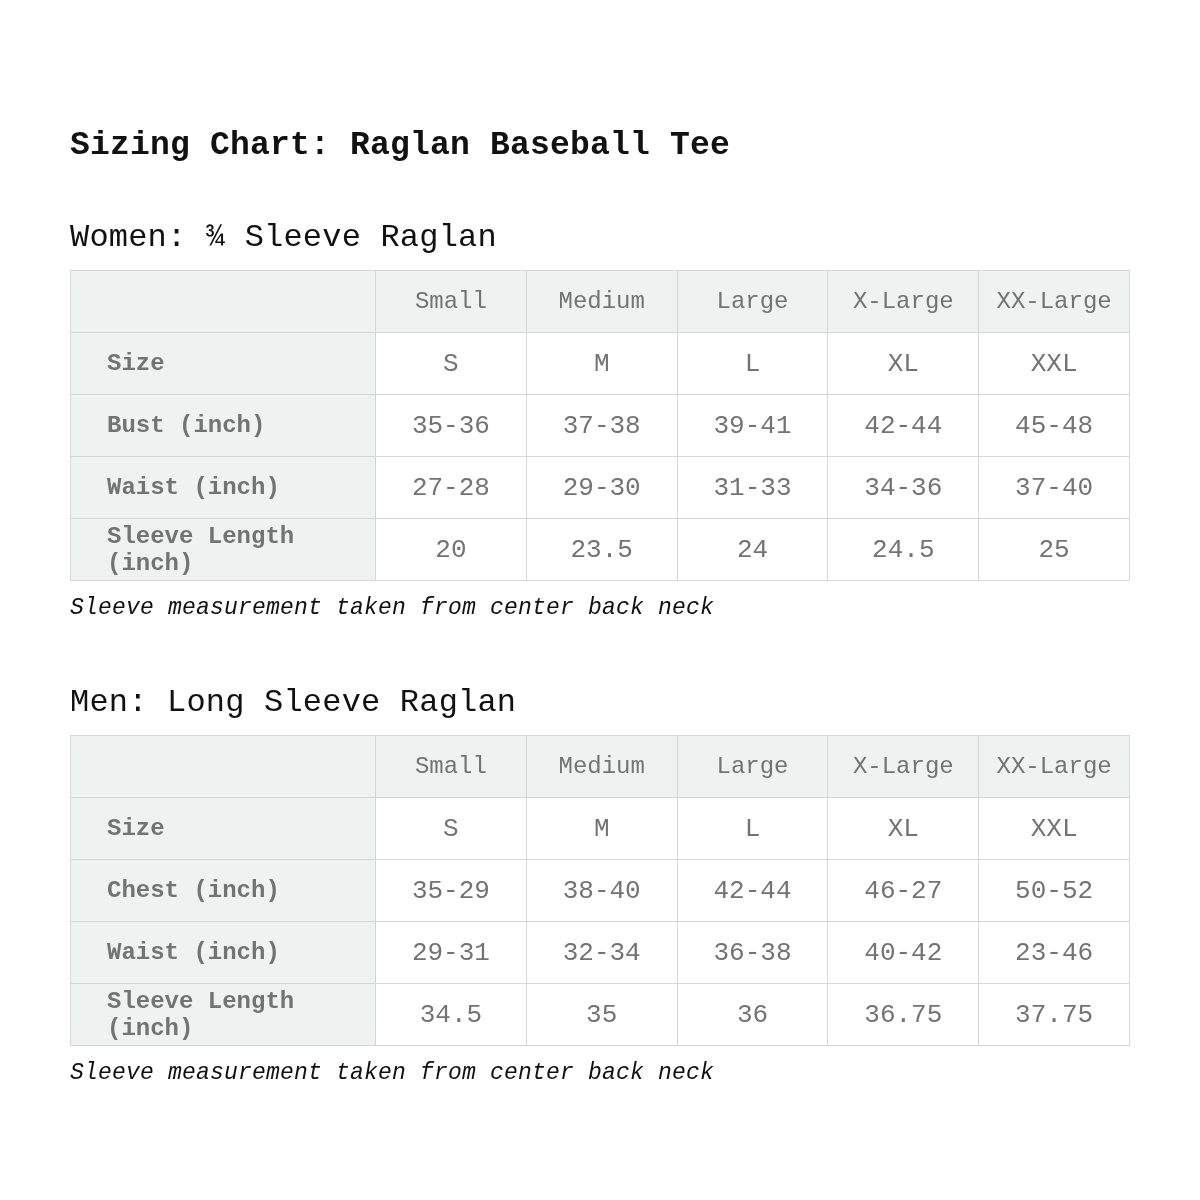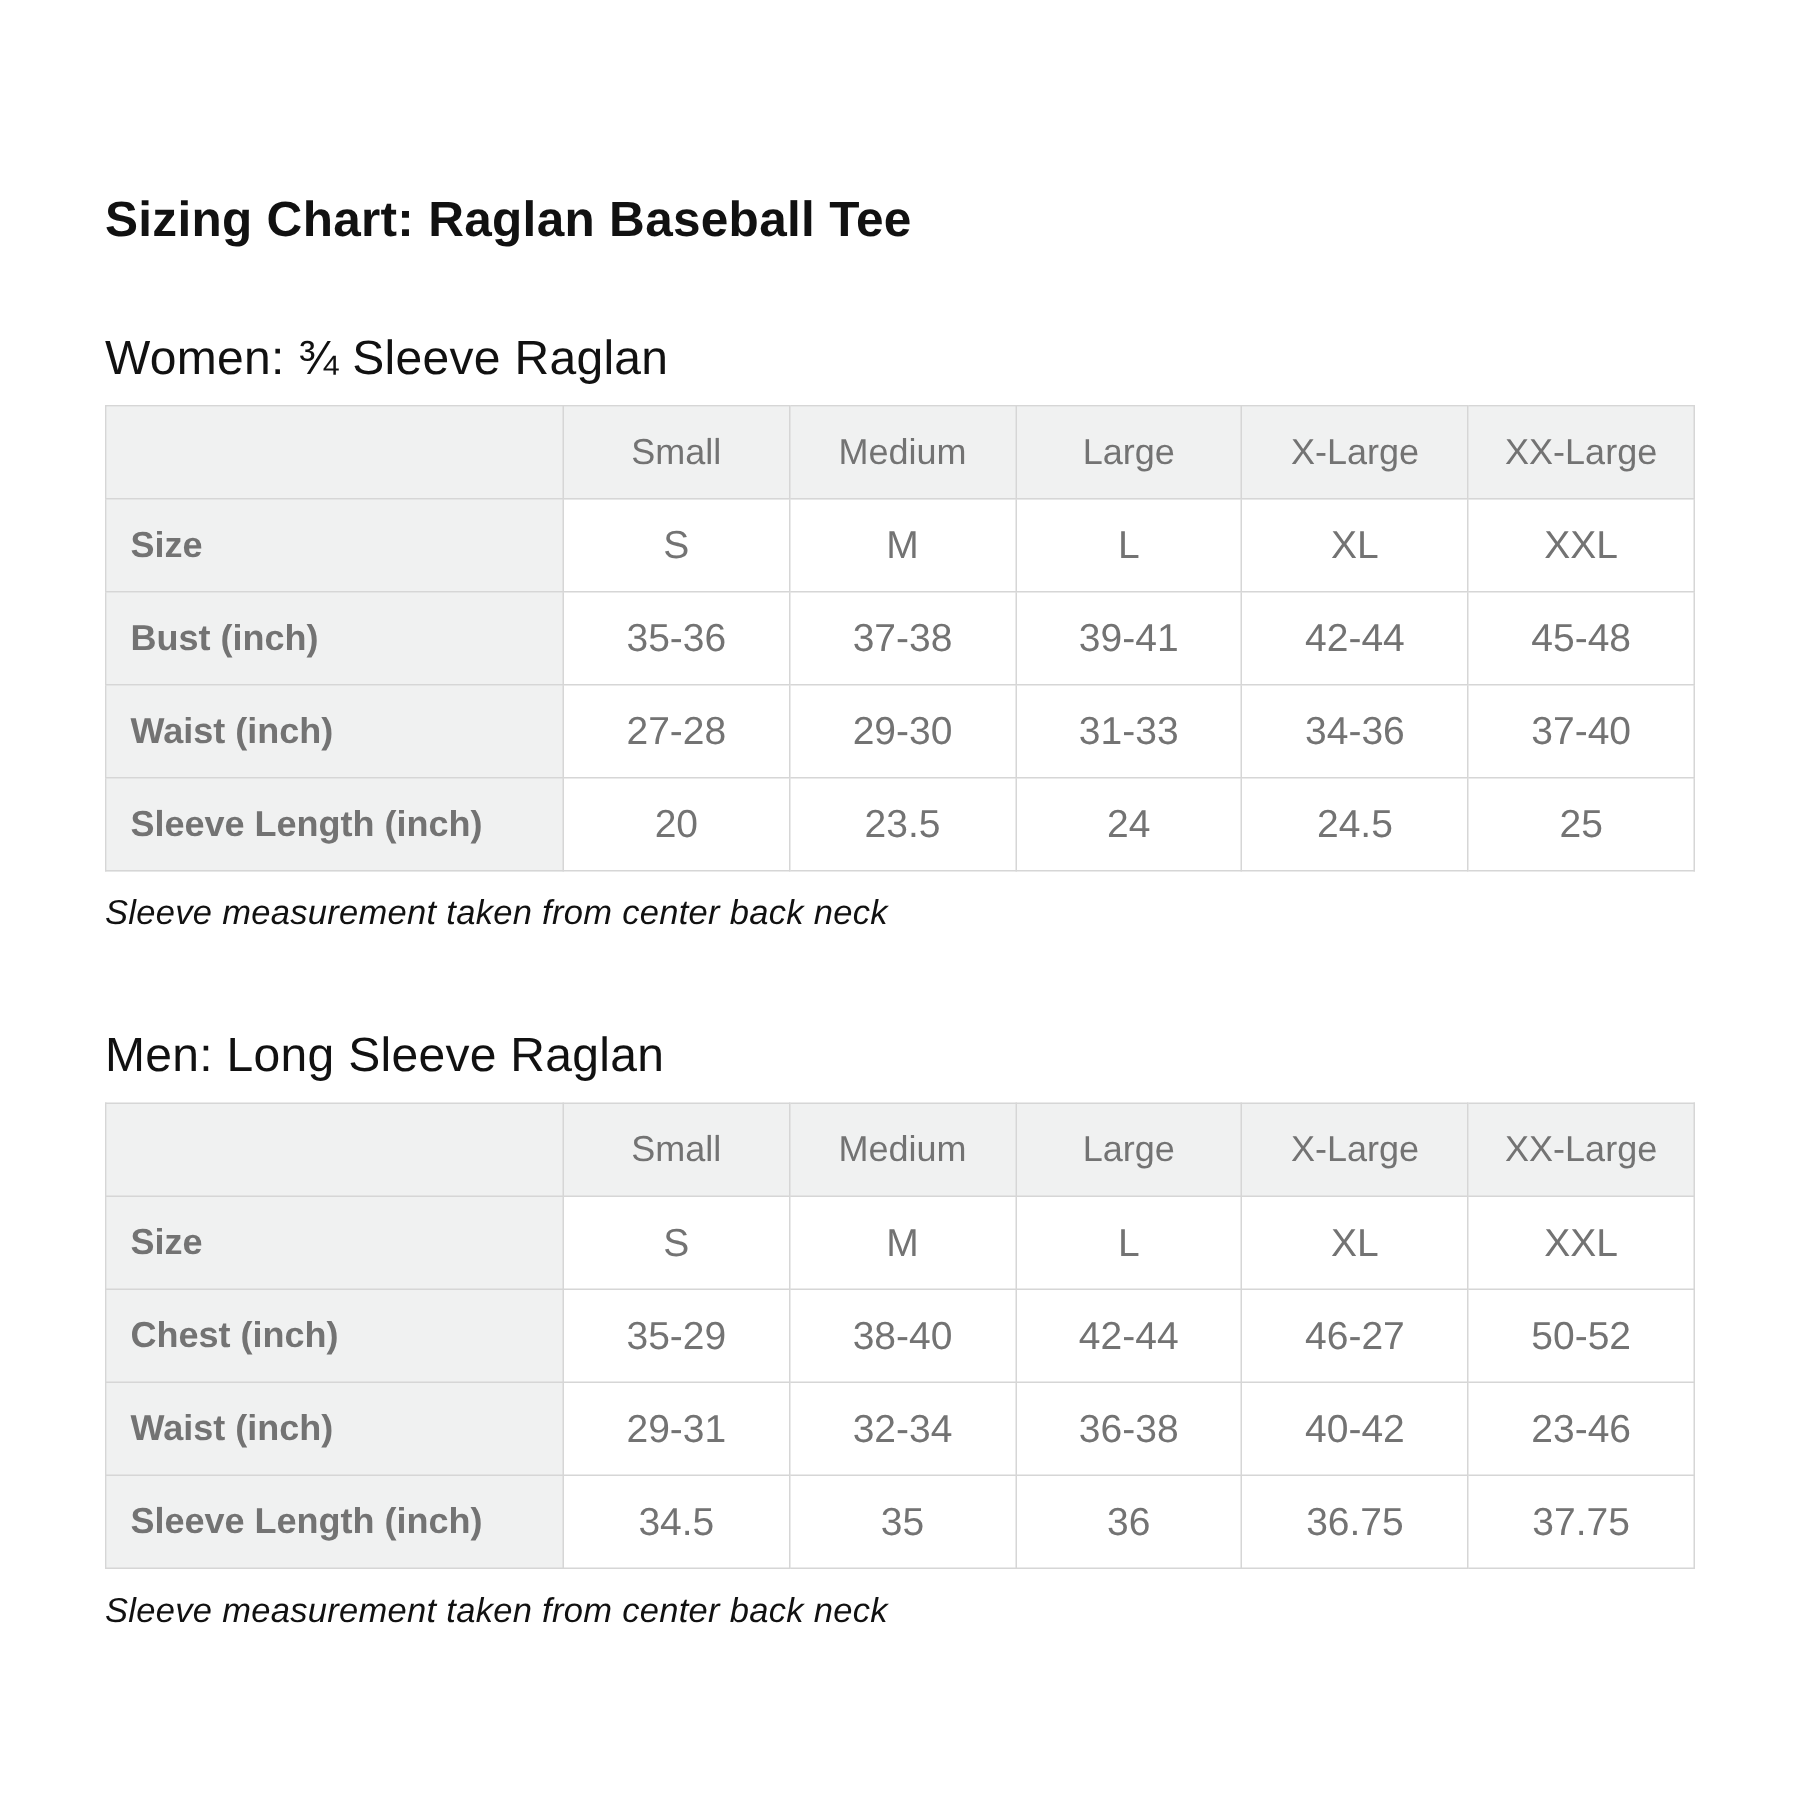--- a/index.html
+++ b/index.html
@@ -8,21 +8,21 @@
     background: #ffffff;
   }
   .canvas {
     position: relative;
     width: 1200px;
     height: 1200px;
     box-sizing: border-box;
     padding: 0 70px;
     overflow: hidden;
     background: #ffffff;
-    font-family: Liberation Sans, sans-serif;
+    font-family: Liberation Mono, monospace;
     color: #111111;
   }
   .page-title {
     margin: 0;
     padding-top: 126px;
     font-size: 33px;
     line-height: 40px;
     font-weight: 700;
     letter-spacing: 0.2px;
   }
@@ -52,21 +52,21 @@
     color: #737373;
   }
   table.size-table thead th {
     background: #f0f1f1;
     font-size: 24px;
     font-weight: 400;
   }
   table.size-table tbody th {
     background: #f0f1f1;
     text-align: left;
-    padding-left: 16px;
+    padding-left: 36px;
     font-size: 24px;
     font-weight: 700;
   }
   col.label-col { width: 305px; }
   .footnote {
     margin: 0;
     margin-top: 13px;
     font-size: 23px;
     line-height: 28px;
     font-style: italic;

